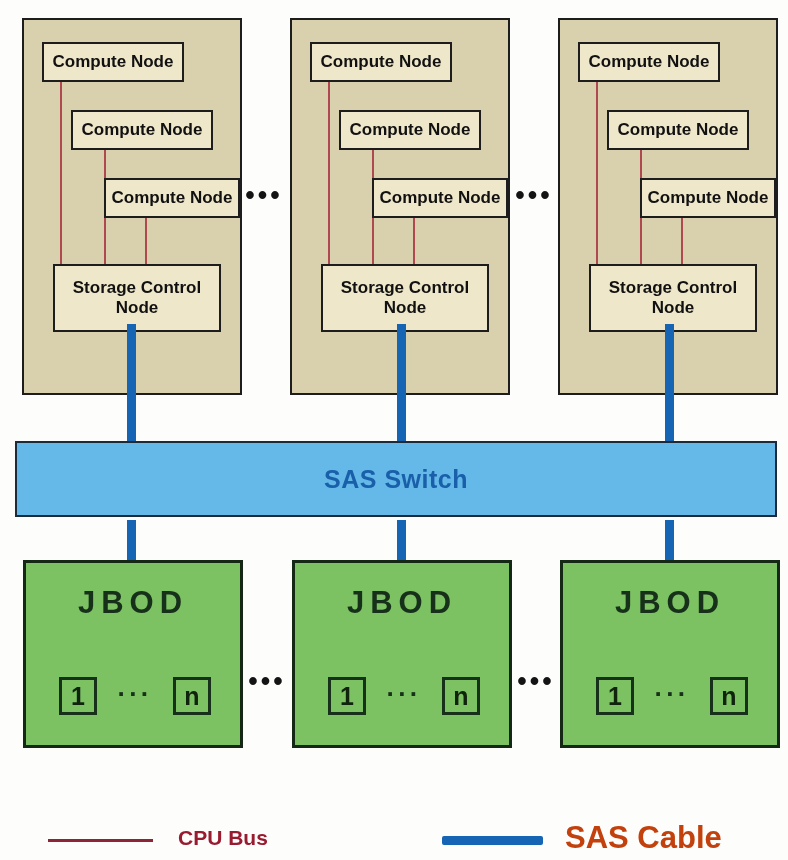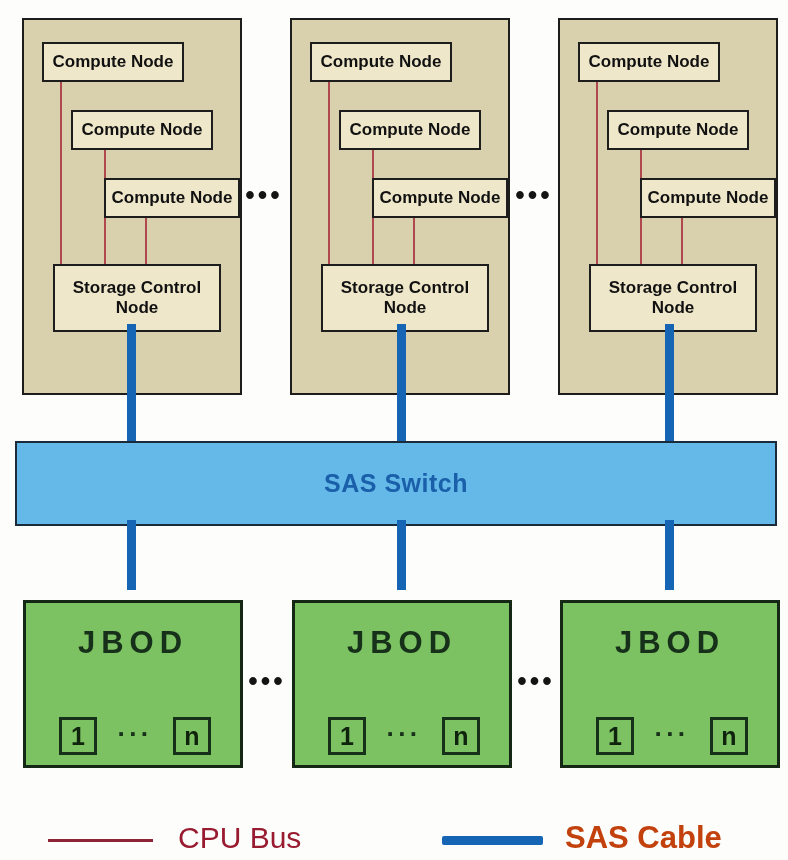--- a/index.html
+++ b/index.html
@@ -29,28 +29,28 @@
   .rl1{left:36px;top:62px;height:182px}
   .rl2{left:80px;top:130px;height:114px}
   .rl3{left:121px;top:198px;height:46px}
   
   .cable{position:absolute;width:9px;background:#1565b4}
   .cab-top{top:324px;height:119px}
   .cab-bot{top:520px;height:70px}
   .c1{left:127px}.c2{left:397px}.c3{left:665px}
   
   .switch{
-    position:absolute;left:15px;top:441px;width:762px;height:85px;
+    position:absolute;left:15px;top:441px;width:762px;height:76px;
     background:#64b9e9;border:2px solid #1c2b39;box-sizing:border-box;
     display:flex;align-items:center;justify-content:center;
     font-weight:bold;font-size:25px;color:#1a5fa9;letter-spacing:0.5px;
   }
   
   .jbod{
-    position:absolute;top:600px;width:220px;height:168px;
+    position:absolute;top:560px;width:220px;height:188px;
     background:#7cc162;border:3px solid #152815;box-sizing:border-box;
   }
   .j1{left:23px}.j2{left:292px}.j3{left:560px}
   .jbod-label{
     position:absolute;top:22px;left:0;width:100%;text-align:center;
     font-weight:bold;font-size:31px;letter-spacing:6px;color:#16301a;
   }
   .disk{
     position:absolute;top:114px;width:38px;height:38px;border:3px solid #16301a;
     box-sizing:border-box;display:flex;align-items:center;justify-content:center;
@@ -66,21 +66,21 @@
   .hdots{
     position:absolute;width:60px;text-align:center;
     font-weight:bold;font-size:27px;letter-spacing:3px;color:#141414;line-height:27px;
   }
   .dots-top{top:182px}
   .dots-bot{top:668px}
   .dx1{left:234px}.dx2{left:504px}
   .dx3{left:237px}.dx4{left:506px}
   
   .legend-line-red{position:absolute;left:48px;top:839px;width:105px;height:3px;background:#8e2438}
-  .legend-text-cpu{position:absolute;left:178px;top:820px;font-weight:normal;font-size:30px;line-height:36px;color:#991b30}
+  .legend-text-cpu{position:absolute;left:178px;top:820px;font-weight:bold;font-size:21px;line-height:36px;color:#991b30}
   .legend-line-blue{position:absolute;left:442px;top:836px;width:101px;height:9px;background:#1565b4;border-radius:2px}
   .legend-text-sas{position:absolute;left:565px;top:820px;font-weight:bold;font-size:31px;line-height:36px;color:#c2410c}
 </style>
 </head>
 <body>
 
 <div id="canvas">
 
   <div class="group g1">
     <div class="redline rl1"></div>

